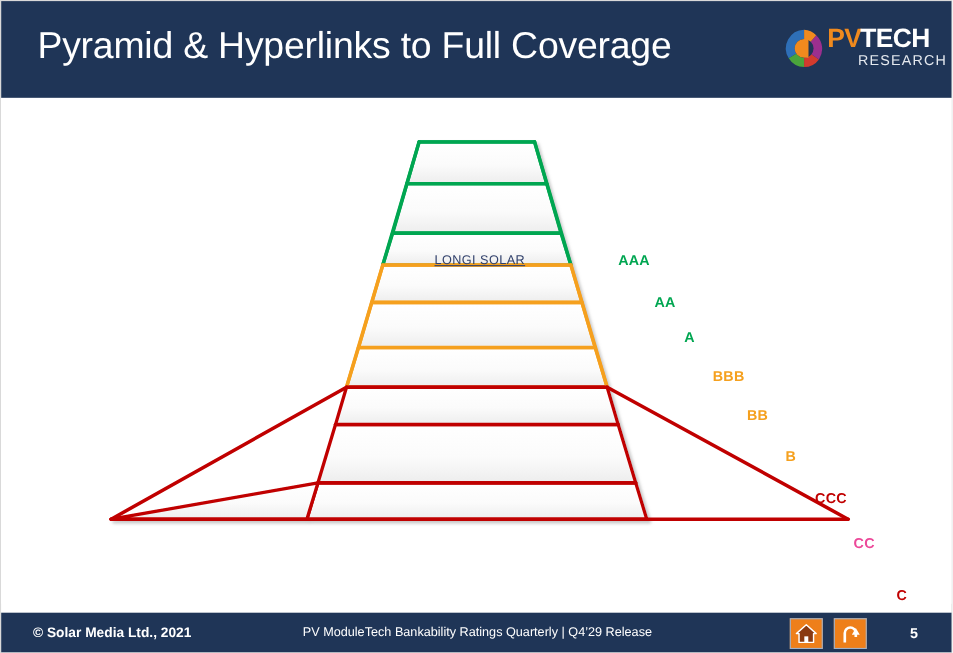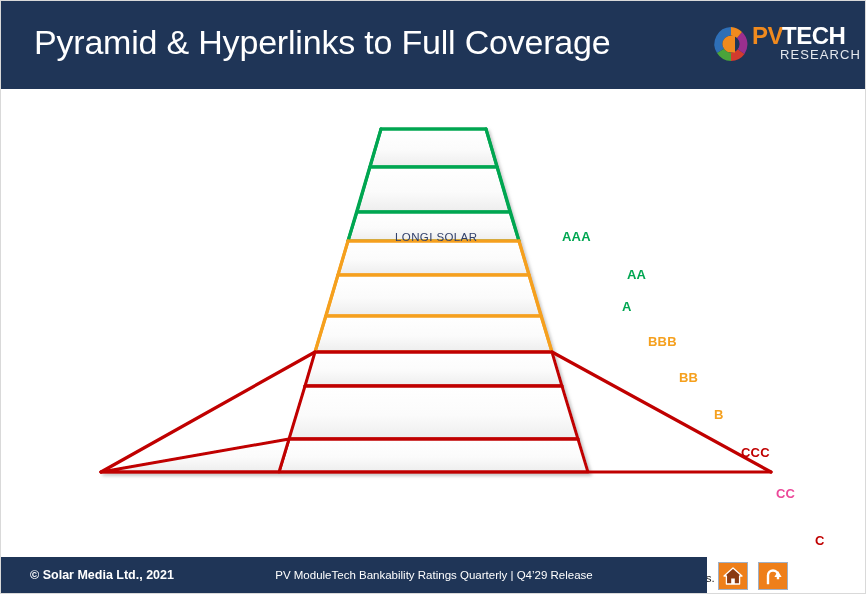--- a/index.html
+++ b/index.html
@@ -133,41 +133,42 @@
     margin-left: 48px;
   }
 
   
   #longi-link {
     position: absolute;
     left: 394px;
     top: 142px;
     font-size: 11.5px;
     color: #31406b;
+    text-decoration: underline;
     letter-spacing: 0.4px;
     white-space: nowrap;
     cursor: pointer;
   }
 
   
   #caption {
     position: absolute;
     left: 148px;
     top: 483px;
     font-size: 11.5px;
     color: #1a1a1a;
     white-space: nowrap;
   }
 
   
   #footer {
     position: absolute;
     left: 0;
     top: 556px;
-    width: 706px;
+    width: 866px;
     height: 38px;
     background: #1f3557;
   }
   #footer-copyright {
     position: absolute;
     left: 29px;
     top: 11px;
     font-size: 12.5px;
     font-weight: bold;
     color: #ffffff;
@@ -298,21 +299,21 @@
           <line x1="304" y1="297" x2="561" y2="297" stroke="#c00000"></line>
           <line x1="288" y1="350" x2="577" y2="350" stroke="#c00000"></line>
         </g>
 
         <g fill="url(#tierFill)" opacity="0.0">
           <polygon points="100,383 770,383 577,350 288,350"></polygon>
         </g>
       </svg>
 
       <div class="tier-label" style="left:513px; top:140px; color:#00a651;">AAA</div>
-      <div class="tier-label" style="left:578px; top:178px; color:#00a651;">AA</div>
+      <div class="tier-label" style="left:546px; top:178px; color:#00a651;">AA</div>
       <div class="tier-label" style="left:573px; top:210px; color:#00a651;">A</div>
       <div class="tier-label" style="left:599px; top:245px; color:#f5a01e;text-align:center;">BBB</div>
       <div class="tier-label" style="left:630px; top:281px; color:#f5a01e;">BB</div>
       <div class="tier-label" style="left:665px; top:318px; color:#f5a01e;">B</div>
       <div class="tier-label" style="left:692px; top:356px; color:#c00000;text-align:right;">CCC</div>
       <div class="tier-label" style="left:727px; top:397px; color:#ec4899;">CC</div>
       <div class="tier-label" style="left:766px; top:444px; color:#c00000;">C</div>
 
       <a id="longi-link">LONGI SOLAR</a>
     </div>

